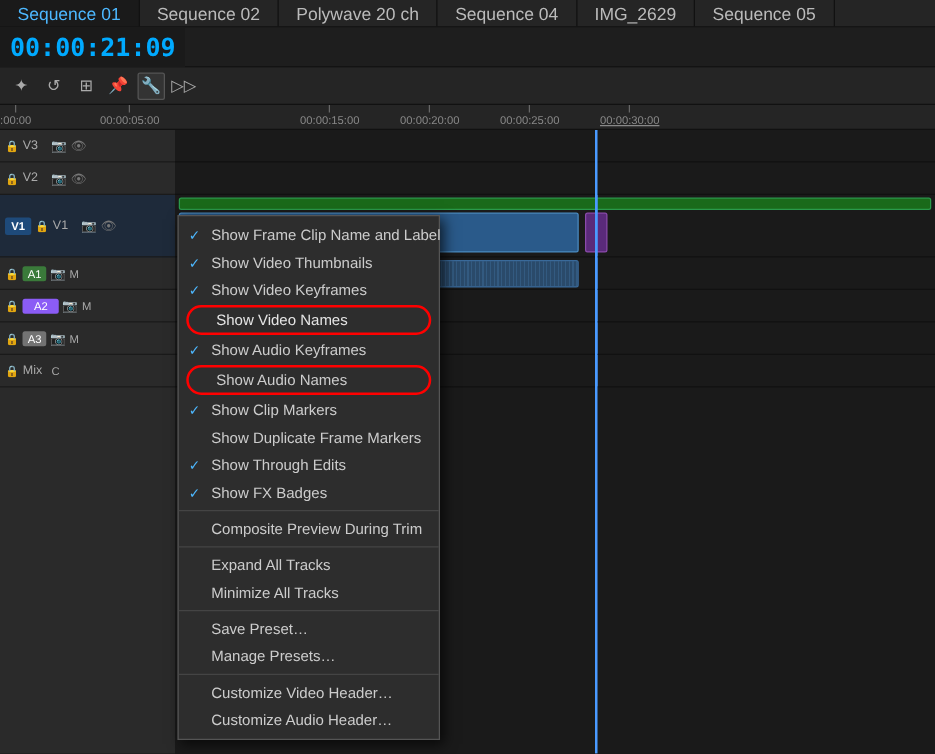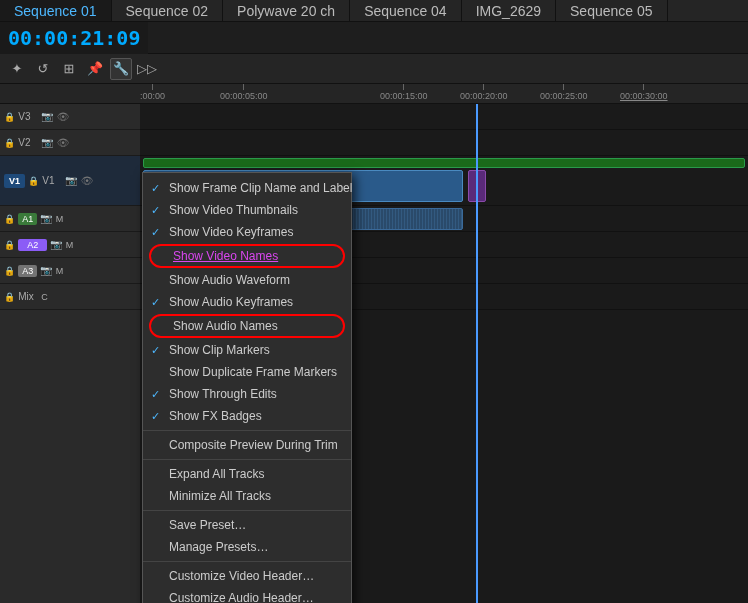--- a/index.html
+++ b/index.html
@@ -184,20 +184,21 @@
       display: flex;
       flex-direction: column;
       flex: 1;
     }
 
     .ruler-row {
       height: 20px;
       background: #252525;
       border-bottom: 1px solid #111;
       display: flex;
+      flex-direction: column;
     }
     .ruler-spacer {
       width: 140px;
       flex-shrink: 0;
       background: #252525;
     }
     .ruler-ticks {
       flex: 1;
       position: relative;
       overflow: hidden;
@@ -417,25 +418,22 @@
           <span>Show Frame Clip Name and Label</span>
         </div>
         <div class="menu-item">
           <span class="check" style="color: rgb(77, 184, 255);">✓</span>
           <span>Show Video Thumbnails</span>
         </div>
         <div class="menu-item">
           <span class="check" style="color: rgb(77, 184, 255);">✓</span>
           <span>Show Video Keyframes</span>
         </div>
-        <div class="menu-item" style="border: 2px solid red; border-radius: 12px; margin: 1px 6px; padding: 3px 12px 3px 22px; cursor: pointer; color: #d946ef; font-size: 12px; position: relative; display: flex; align-items: center; text-decoration: underline;">
+        <div class="menu-item" style="border: 2px solid red; border-radius: 12px; margin: 1px 6px; padding: 3px 12px 3px 22px; cursor: pointer; color: #e5e5e5; font-size: 12px; position: relative; display: flex; align-items: center;">
           <span>Show Video Names</span>
-        </div>
-        <div class="menu-item">
-          <span>Show Audio Waveform</span>
         </div>
         <div class="menu-item">
           <span class="check" style="color: rgb(77, 184, 255);">✓</span>
           <span>Show Audio Keyframes</span>
         </div>
         <div class="menu-item" style="border: 2px solid red; border-radius: 12px; margin: 1px 6px; padding: 3px 12px 3px 22px; cursor: pointer; color: rgb(204, 204, 204); font-size: 12px; position: relative; display: flex; align-items: center;">
           <span>Show Audio Names</span>
         </div>
         <div class="menu-item">
           <span class="check" style="color: rgb(77, 184, 255);">✓</span>

